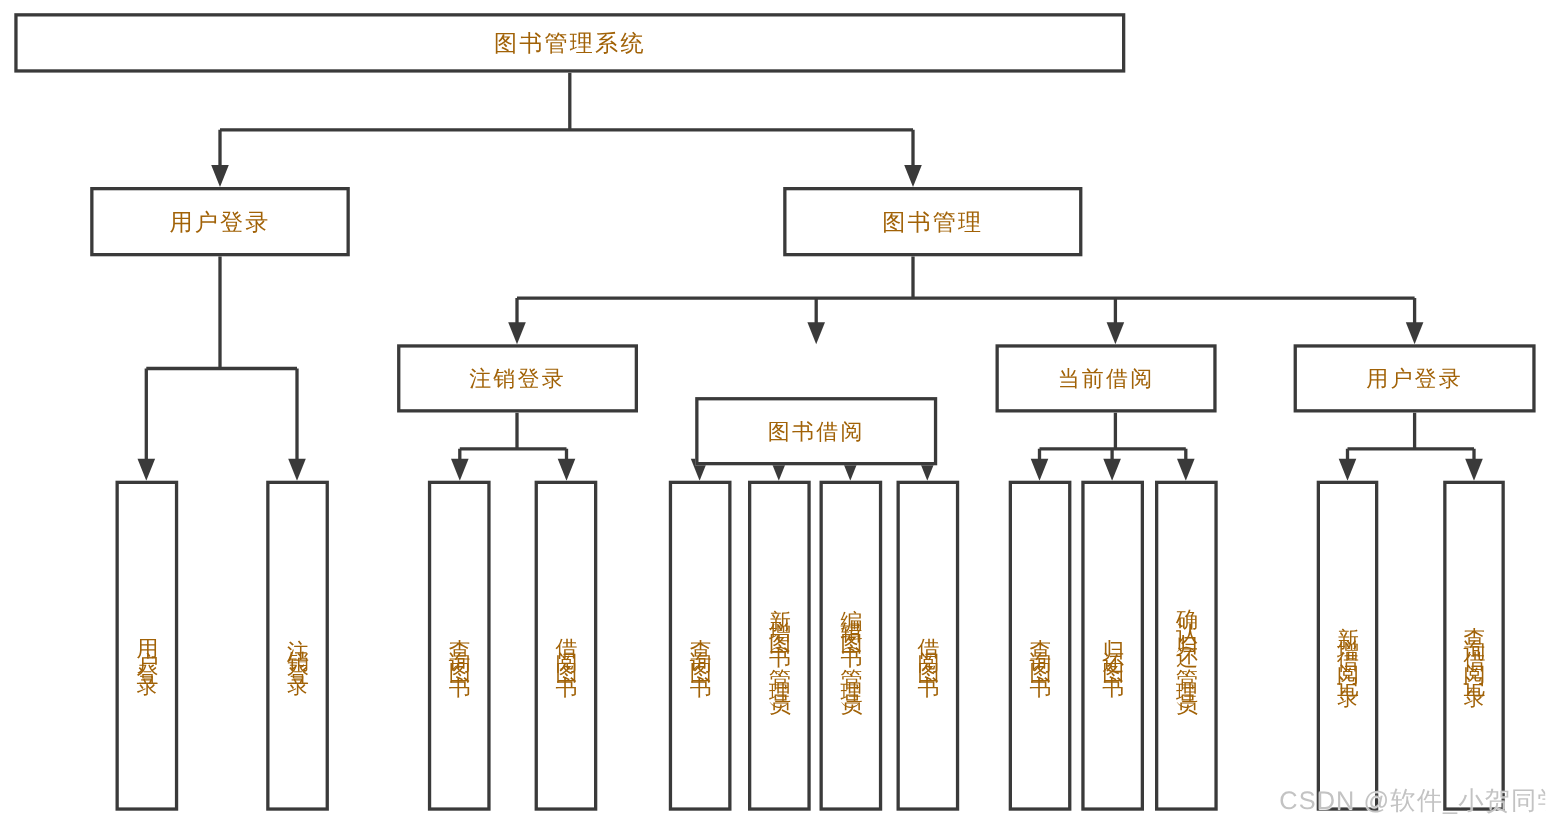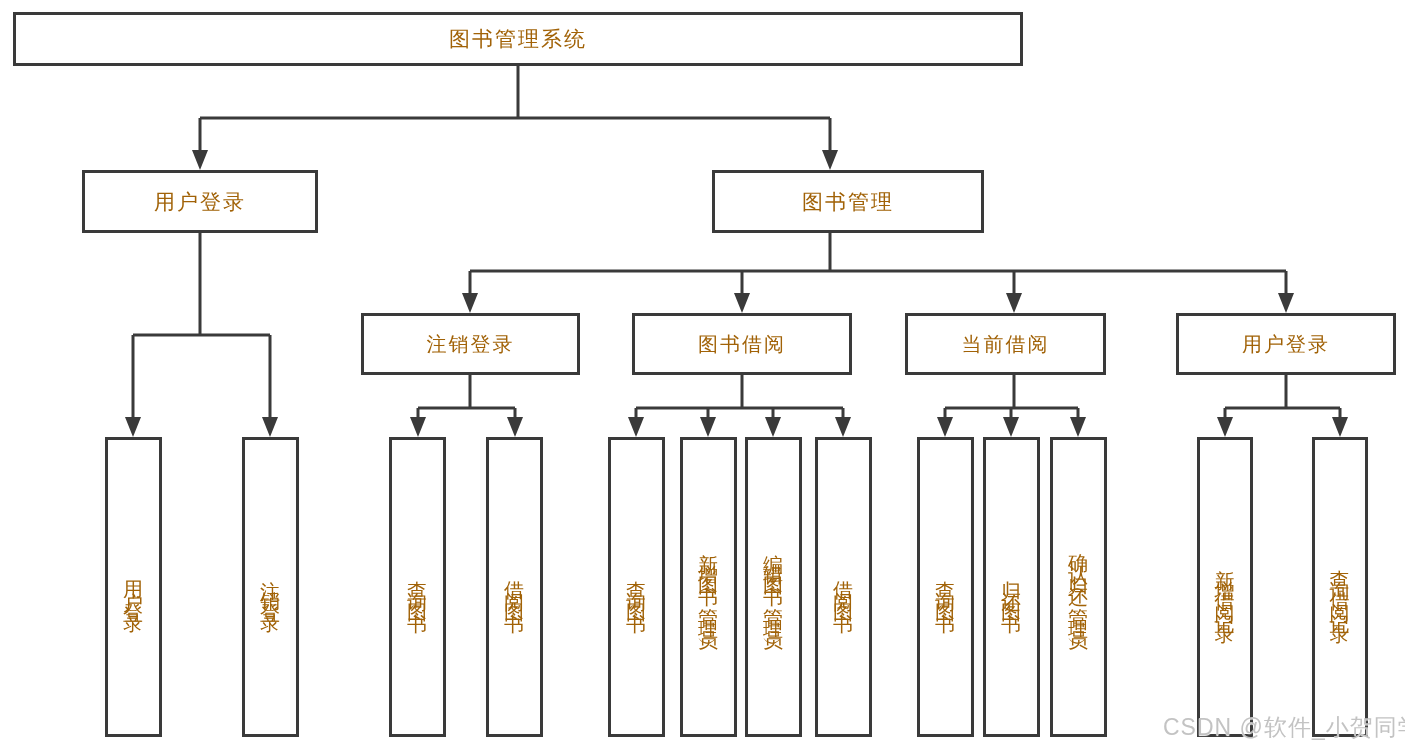--- a/index.html
+++ b/index.html
@@ -62,21 +62,21 @@
       <polygon points="1332,417 1348,417 1340,437"></polygon>
     </g>
   </svg>
 
   <div class="node root">图书管理系统</div>
 
   <div class="node lvl2" style="left:82px;width:236px;">用户登录</div>
   <div class="node lvl2" style="left:712px;width:272px;">图书管理</div>
 
   <div class="node lvl3" style="left:361px;width:219px;">注销登录</div>
-  <div class="node lvl3" style="left:632px;width:220px;">图书借阅</div>
+  <div class="node lvl3" style="left:632px;width:220px;margin-top:48px;">图书借阅</div>
   <div class="node lvl3" style="left:905px;width:201px;">当前借阅</div>
   <div class="node lvl3" style="left:1176px;width:220px;">用户登录</div>
 
   <div class="node leaf" style="left:105px;">用户登录</div>
   <div class="node leaf" style="left:242px;">注销登录</div>
 
   <div class="node leaf" style="left:389px;">查询图书</div>
   <div class="node leaf" style="left:486px;">借阅图书</div>
 
   <div class="node leaf" style="left:608px;">查询图书</div>

